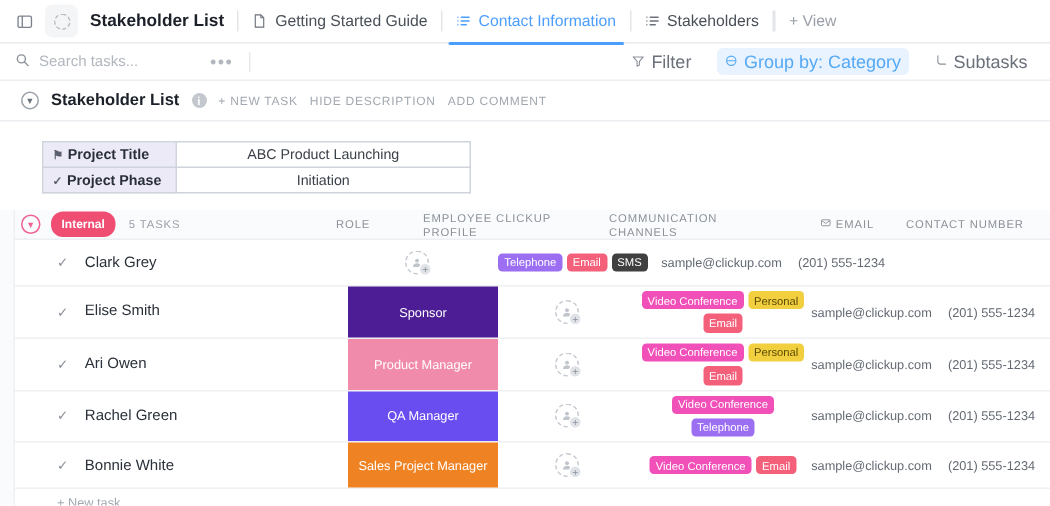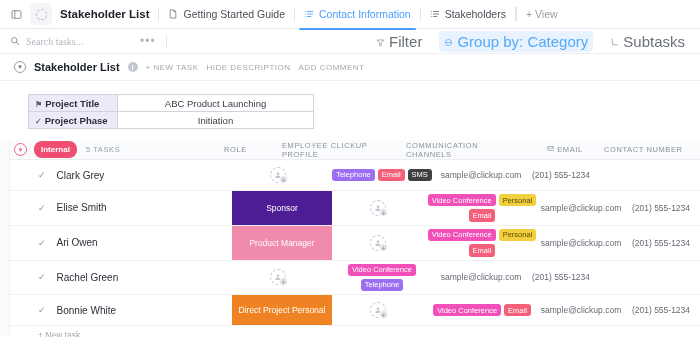--- a/index.html
+++ b/index.html
@@ -61,30 +61,30 @@
     height: 25px;
     display: flex; align-items: center;
     border-bottom: 1px solid #eceef1;
     padding: 0 10px;
     background: #fff;
   }
   .search-wrap { display: flex; align-items: center; gap: 6px; }
   .search-input {
     border: none; outline: none;
     font-size: 10px; color: #3a4049;
-    font-family: Liberation Serif, serif;
+    font-family: Liberation Sans, sans-serif;
     width: 110px; background: transparent;
   }
   .search-input::placeholder { color: #b2b7bf; }
   .dots { color: #b2b7bf; font-size: 12px; letter-spacing: 1px; padding-left: 4px; }
   .tb-divider { width: 1px; height: 13px; background: #e6e8eb; margin-left: 10px; }
   .toolbar-right { margin-left: auto; display: flex; align-items: center; gap: 12px; }
   .tb-item {
     display: flex; align-items: center; gap: 4px;
-    font-size: 15px; color: #6b717a;
+    font-size: 12px; color: #6b717a;
     padding: 2px 5px; border-radius: 4px; justify-content: center;
   }
   .tb-item.hl { background: #e8f3ff; color: #55a9f5; }
 
   
   .listhead {
     height: 27px;
     display: flex; align-items: center; gap: 8px;
     padding: 0 14px;
     border-bottom: 1px solid #eceef1;
@@ -466,20 +466,23 @@
       <div class="c-phone">
         <span class="celltext">(201) 555-1234</span>
       </div>
     </div>
 
     <div class="row">
       <div class="c-name">
         <span class="check">✓</span>
         <span class="pname">Rachel Green</span>
       </div>
+      <div class="c-role">
+        <div class="role-chip" style="background:#6a4df0">QA Manager</div>
+      </div>
       <div class="c-prof">
         <div class="avatar-add">
           <div class="ring">
               <svg width="8" height="8" viewBox="0 0 16 16">
                 <circle cx="8" cy="5.5" r="2.6" fill="#c0c4cb"></circle>
                 <path d="M2.6 14c0-3.2 2.4-5 5.4-5s5.4 1.8 5.4 5z" fill="#c0c4cb"></path>
               </svg>
             </div>
           <div class="plusbadge">+</div>
         </div>
@@ -495,21 +498,21 @@
         <span class="celltext">(201) 555-1234</span>
       </div>
     </div>
 
     <div class="row">
       <div class="c-name">
         <span class="check">✓</span>
         <span class="pname">Bonnie White</span>
       </div>
       <div class="c-role">
-        <div class="role-chip" style="background:#ef8323">Direct Project Personal</div>
+        <div class="role-chip" style="background:#ef8323">Sales Project Manager</div>
       </div>
       <div class="c-prof">
         <div class="avatar-add">
           <div class="ring">
               <svg width="8" height="8" viewBox="0 0 16 16">
                 <circle cx="8" cy="5.5" r="2.6" fill="#c0c4cb"></circle>
                 <path d="M2.6 14c0-3.2 2.4-5 5.4-5s5.4 1.8 5.4 5z" fill="#c0c4cb"></path>
               </svg>
             </div>
           <div class="plusbadge">+</div>

